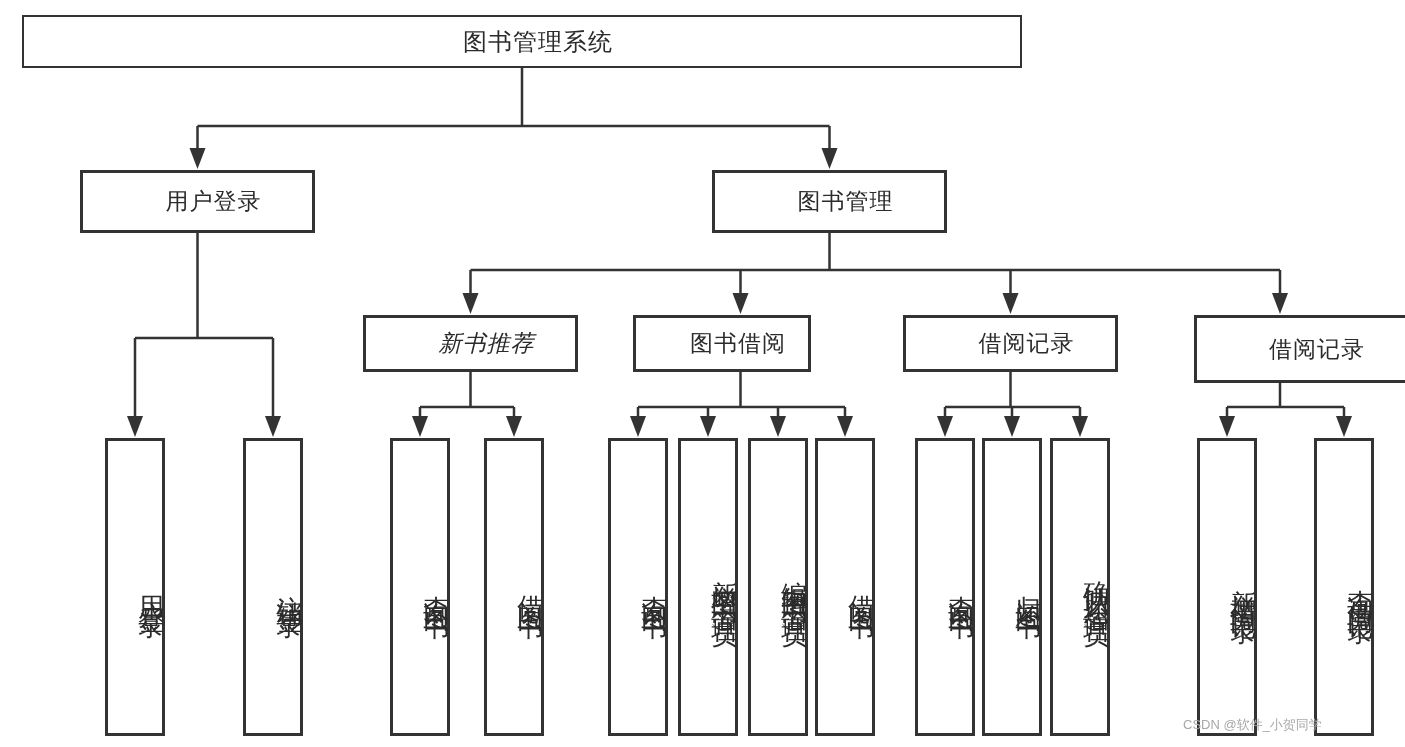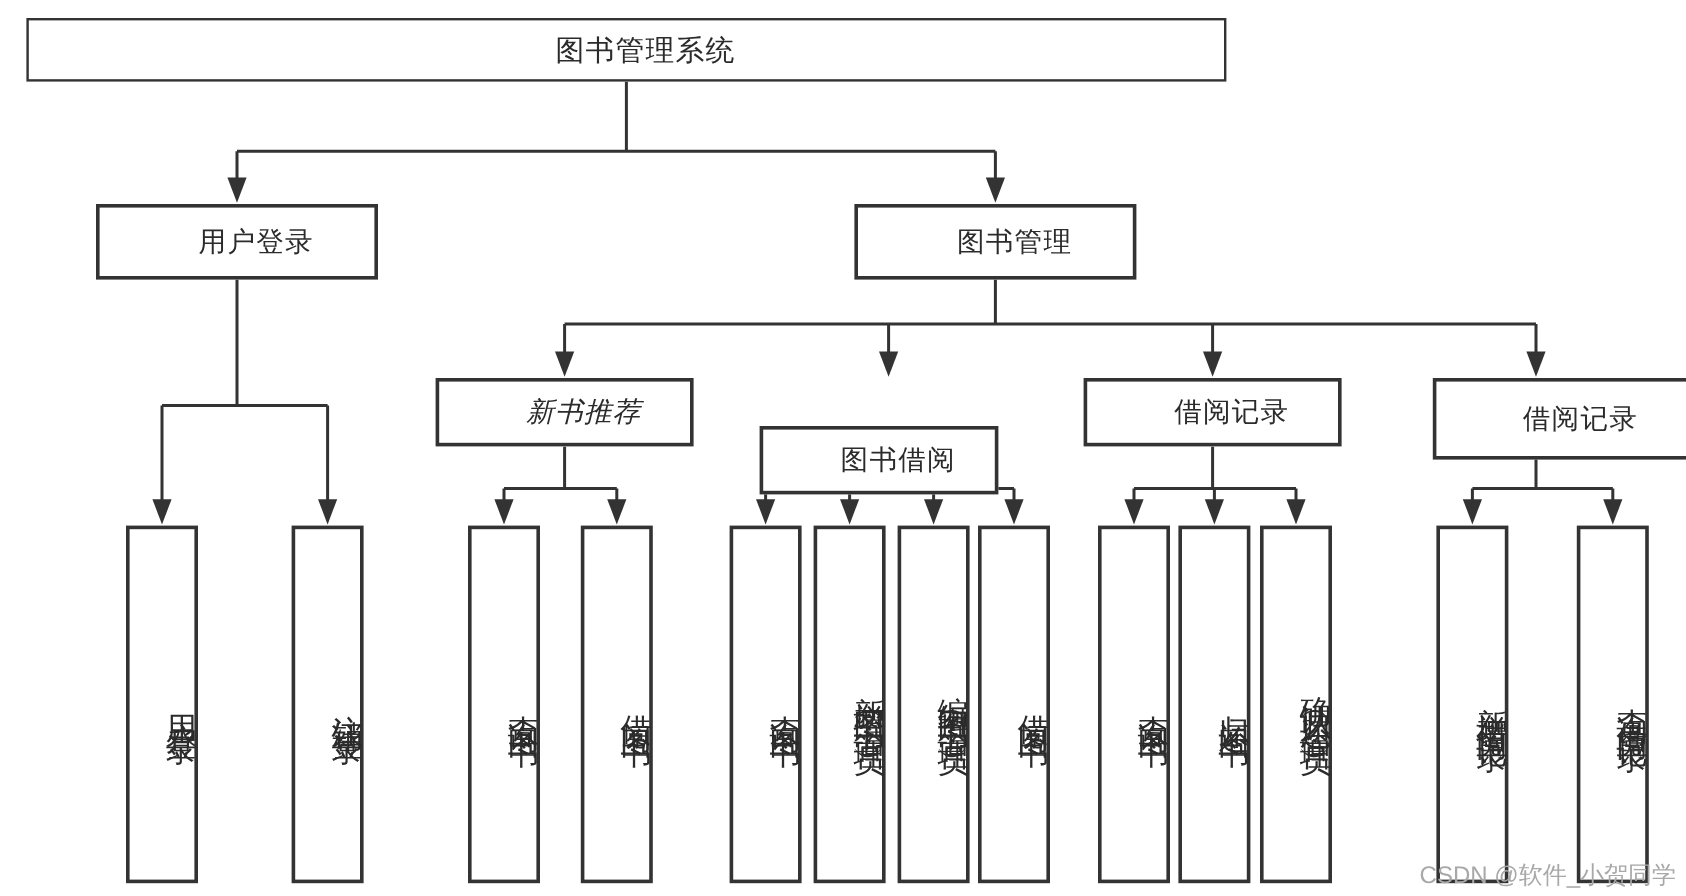--- a/index.html
+++ b/index.html
@@ -15,21 +15,21 @@
     display:flex; align-items:center; justify-content:center;
     color:var(--text); font-size:23px; letter-spacing:1px;padding-left:32px;
   }
   .box.root { border-width:2px; font-size:24px; }
   .box.leaf span {
     writing-mode:vertical-rl; text-orientation:mixed;
     font-size:26px; line-height:1.05; letter-spacing:6px; color:var(--text);
   }
   .watermark {
     position:absolute; left:1183px; top:716px; width:222px;
-    color:var(--watermark); font-size:20px; white-space:nowrap;
+    color:var(--watermark); font-size:13px; white-space:nowrap;
   }
 </style>
 </head>
 <body>
 
 <div class="canvas">
 
   <svg class="connectors" width="1405" height="747" viewBox="0 0 1405 747">
     <g stroke="currentColor" stroke-width="2.5" fill="none">
 
@@ -77,21 +77,21 @@
   <div class="box" style="left:80px; top:170px; width:235px; height:63px;">
     <span>用户登录</span>
   </div>
   <div class="box" style="left:712px; top:170px; width:235px; height:63px;">
     <span>图书管理</span>
   </div>
 
   <div class="box" style="left:363px; top:315px; width:215px; height:57px;font-style:italic;">
     <span>新书推荐</span>
   </div>
-  <div class="box" style="left:633px; top:315px; width:199px; height:57px;margin-top:40px;">
+  <div class="box" style="left:633px; top:315px; width:178px; height:57px;">
     <span>图书借阅</span>
   </div>
   <div class="box" style="left:903px; top:315px; width:215px; height:57px;">
     <span>借阅记录</span>
   </div>
   <div class="box" style="left:1173px; top:315px; width:214px; height:68px;margin-left:21px;">
     <span>借阅记录</span>
   </div>
 
   <div class="box leaf" style="left:105px; top:438px; width:60px; height:298px;">

